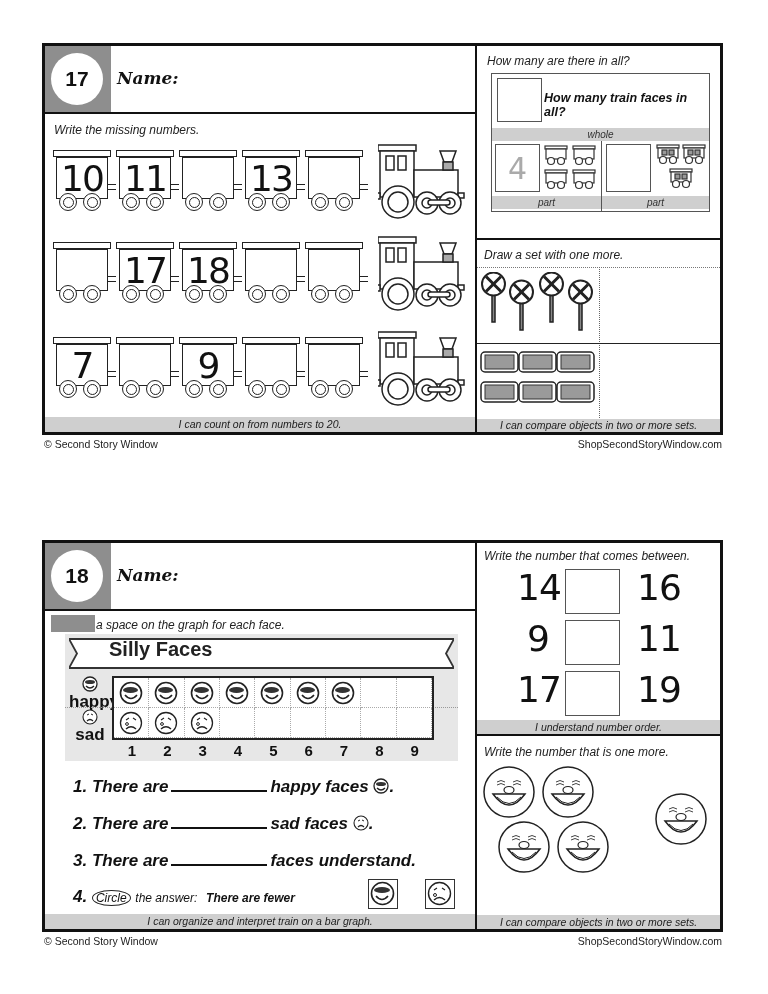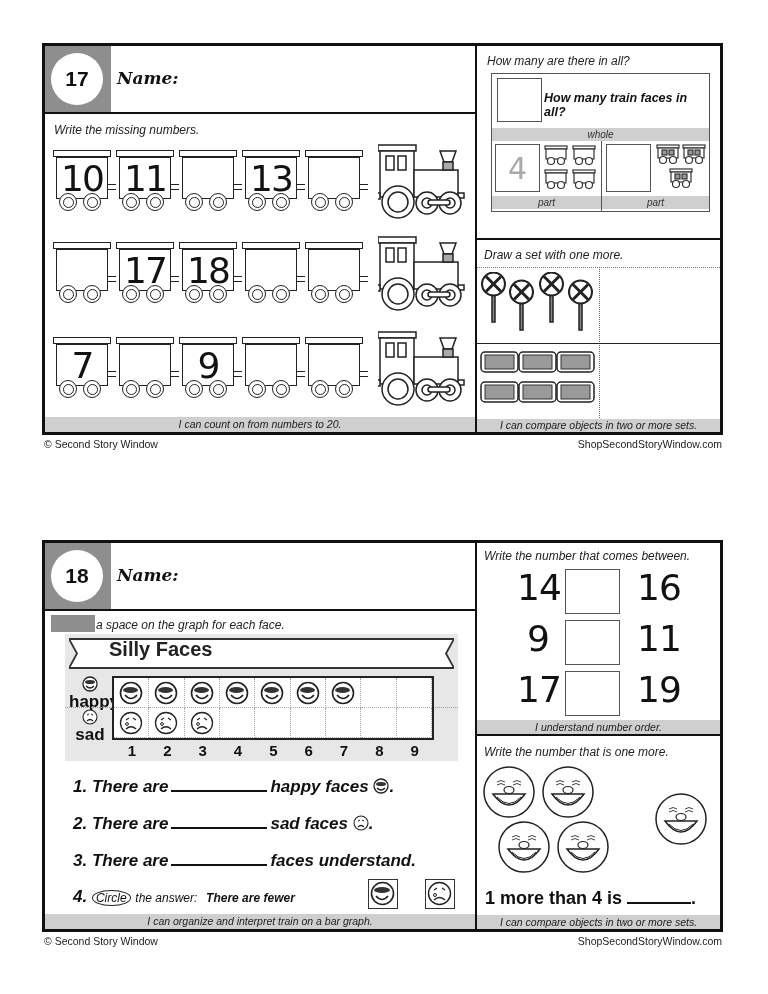--- a/index.html
+++ b/index.html
@@ -542,23 +542,19 @@
             <path d="M10 28 Q26 50 42 28 Z" fill="#fff" stroke="#222" stroke-width="1.5"></path>
             <path d="M14 31 Q26 44 38 31" fill="none" stroke="#222" stroke-width="1"></path>
           </g>
         </defs>
         <use href="#lf" x="0" y="0"></use>
           <use href="#lf" x="59" y="0"></use>
         <use href="#lf" x="15" y="55"></use>
           <use href="#lf" x="74" y="55"></use>
         <use href="#lf" x="172" y="27"></use>
       </svg>
-      <div style="position:absolute;left:8px;top:150px;font-weight:bold;font-size:18px;white-space:nowrap;">
-        <span>1 more than 4 is</span>
-        <span style="display:inline-block;width:64px;border-bottom:2px solid #111;height:14px;"></span><span>.</span>
-      </div>
       <div class="footer" style="height:14px;line-height:14px;">I can compare objects in two or more sets.</div>
     </div>
   </div>
 </div>
 
 <div class="copyright" style="top:935px;">© Second Story Window</div>
 <div class="site" style="top:935px;">ShopSecondStoryWindow.com</div>
 
 </body></html>

